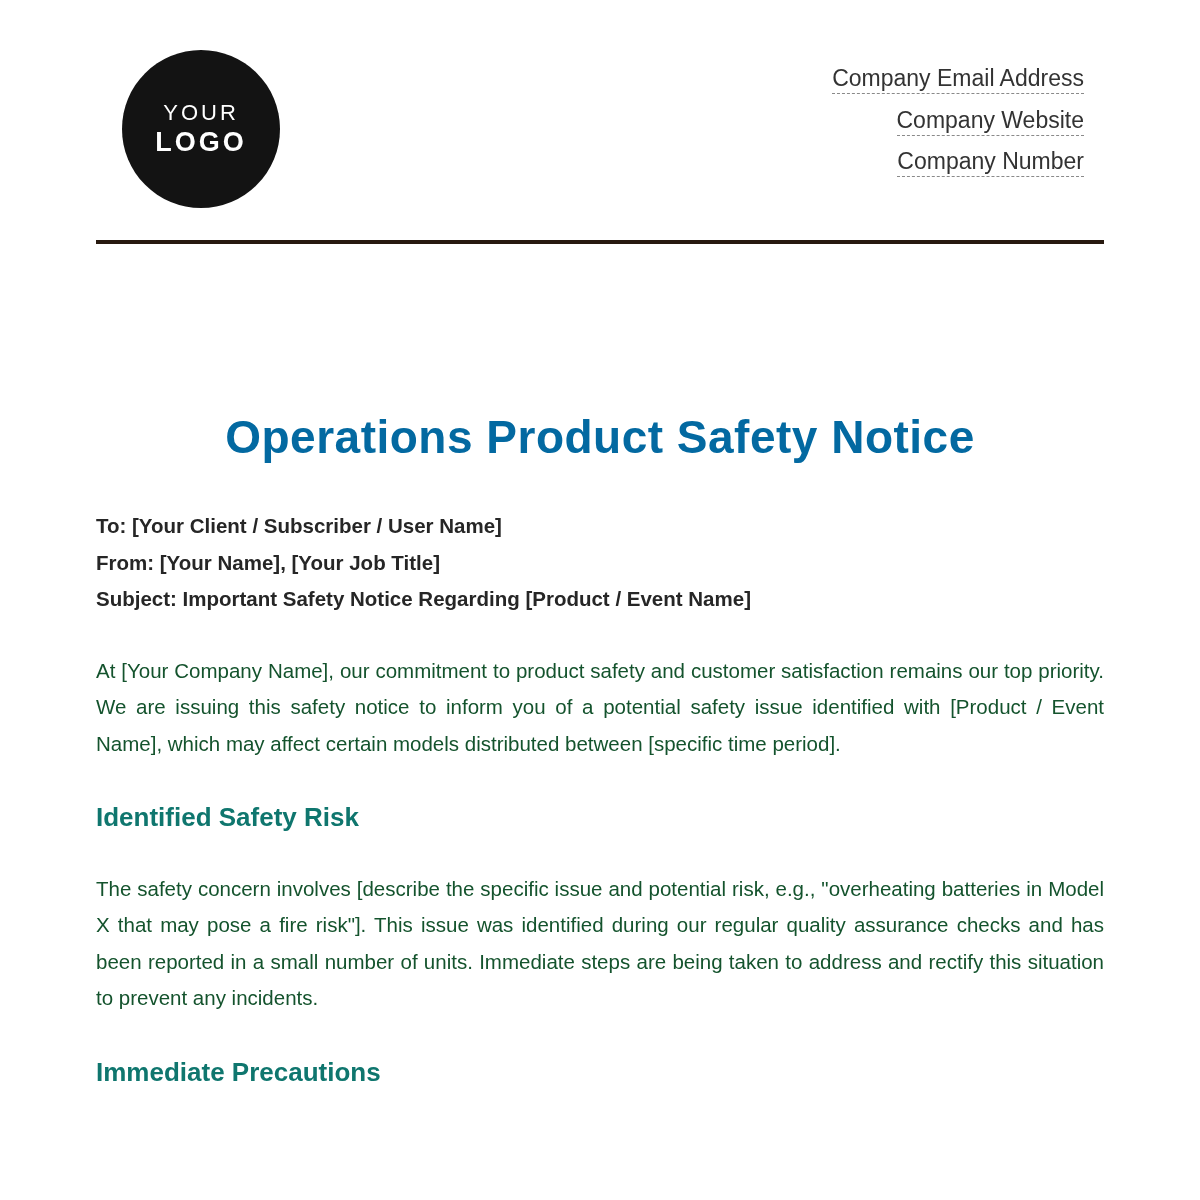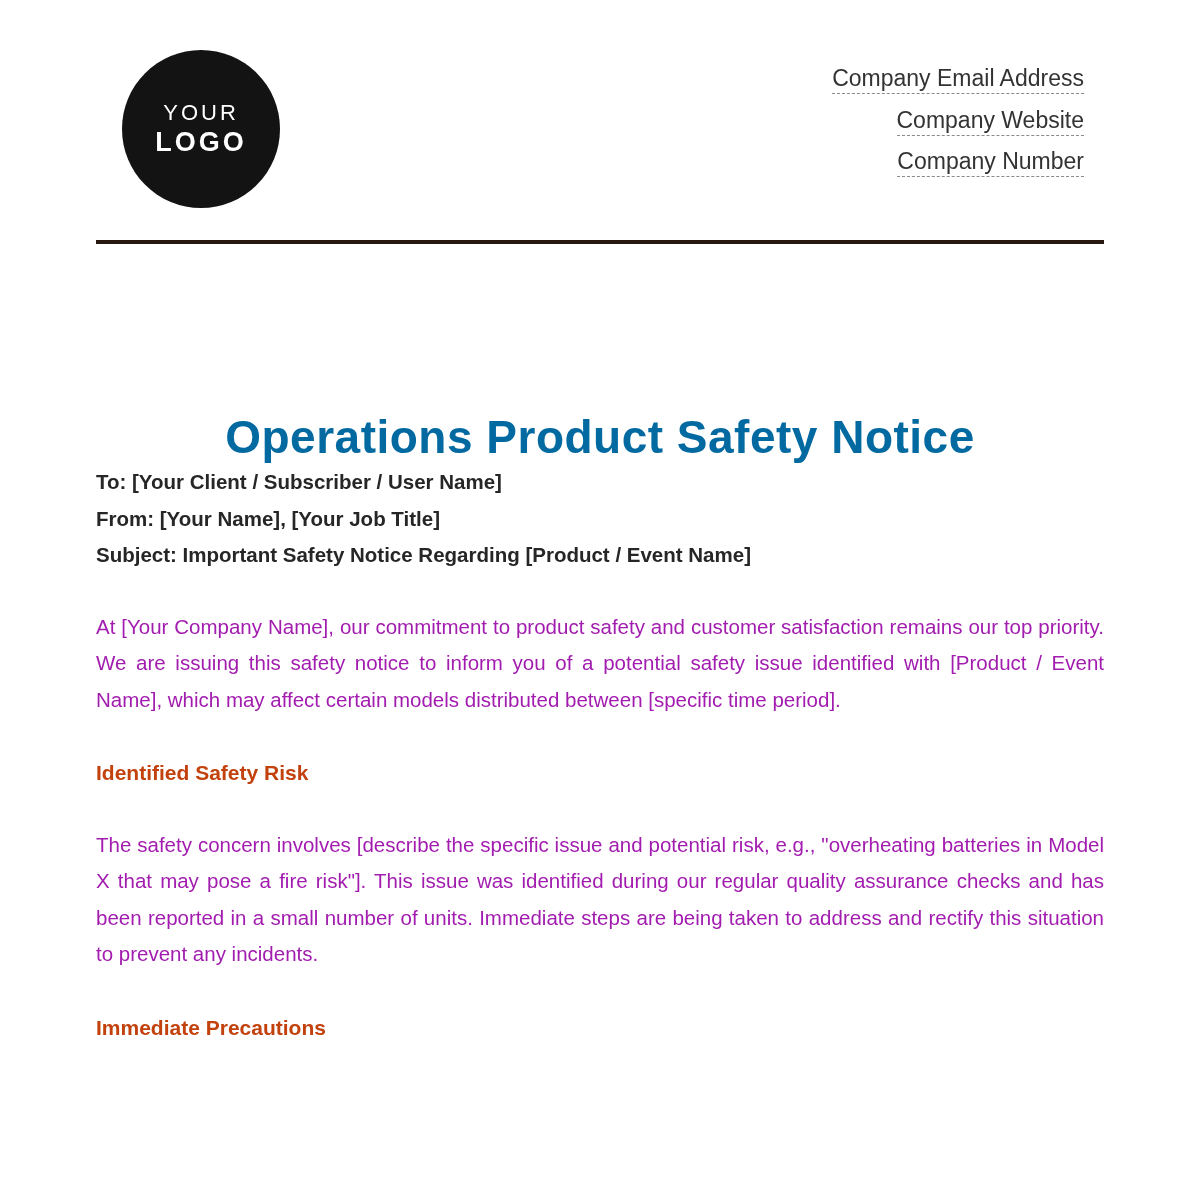--- a/index.html
+++ b/index.html
@@ -84,41 +84,42 @@
     margin: 166px 0 0 0;
     text-align: center;
     font-size: 46px;
     font-weight: 700;
     color: #0369a1;
     letter-spacing: 0.5px;
   }
 
   
   .meta-block {
+    margin-top: 44px;
   }
   .meta-line {
     font-size: 20.5px;
     line-height: 36.5px;
     font-weight: 700;
     color: #262626;
   }
 
   
   .paragraph {
     font-size: 20.5px;
     line-height: 36.5px;
-    color: #a21caf;
+    color: #14532d;
     text-align: justify;
     margin: 35px 0 0 0;
   }
   .section-heading {
-    font-size: 21px;
+    font-size: 26px;
     line-height: 36.5px;
     font-weight: 700;
-    color: #c2410c;
+    color: #0f766e;
     margin: 37px 0 0 0;
   }
 </style>
 </head>
 <body>
 
 <div class="page">
 
   <div class="header">
     <div class="logo-circle">

